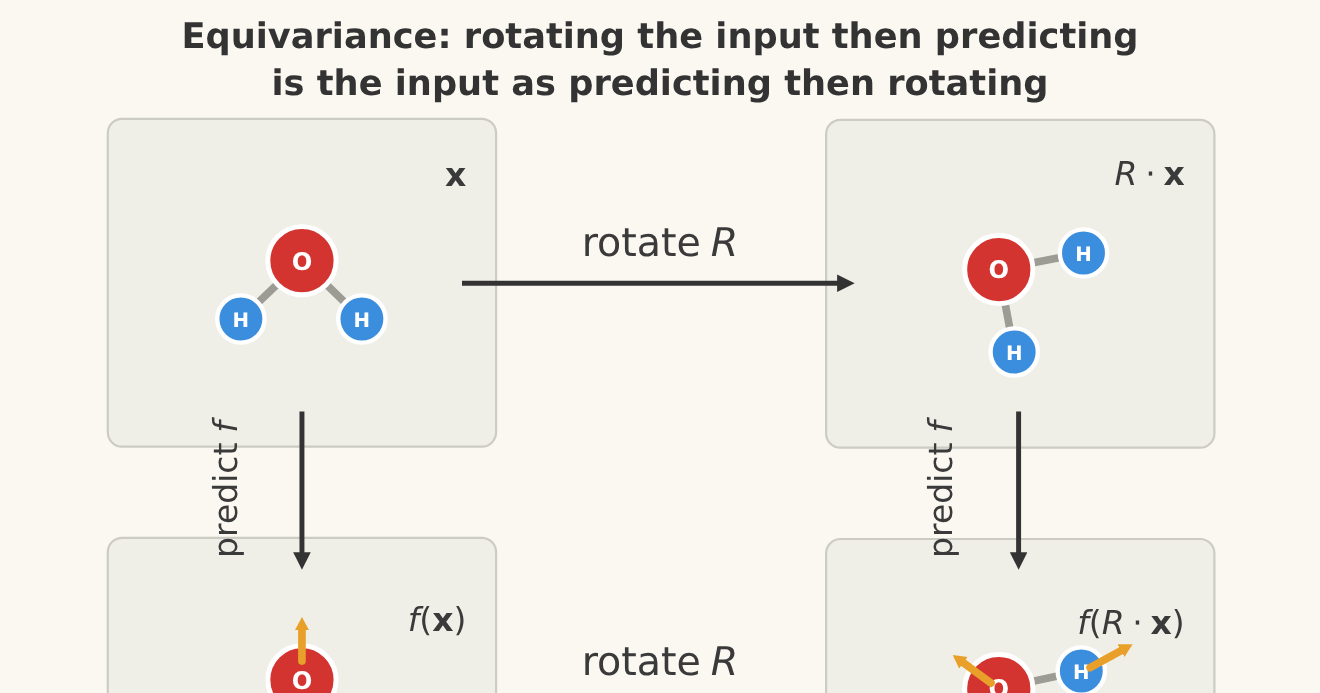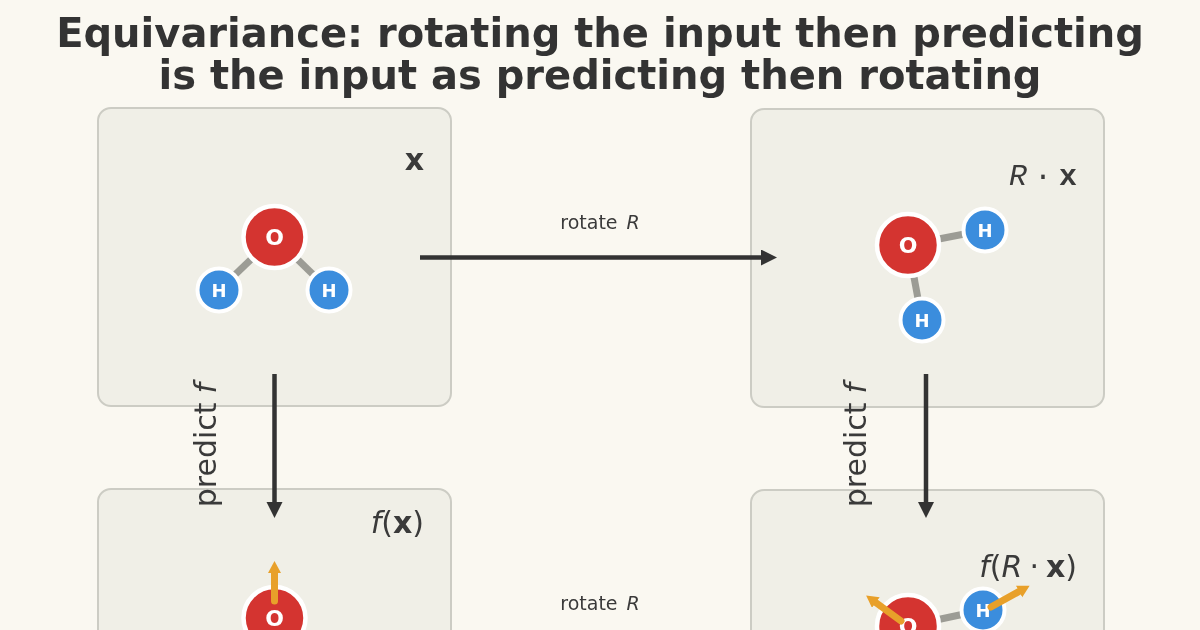--- a/index.html
+++ b/index.html
@@ -7,21 +7,21 @@
     position:relative;
     width:1200px;height:630px;
     background:#faf8f1;
     overflow:hidden;
     font-family:"DejaVu Sans", sans-serif;
     color:#3a3a3a;
   }
   .title{
     position:absolute;left:0;top:12px;width:1200px;
     text-align:center;
-    font-size:40px;font-weight:bold;color:#333333;
+    font-size:32px;font-weight:bold;color:#333333;
     line-height:42px;
   }
   .panel{
     position:absolute;
     width:355px;height:300px;
     background:#f0efe7;
     border:2px solid #ccccc4;
     border-radius:14px;
     box-sizing:border-box;
   }
@@ -38,21 +38,21 @@
     color:#3a3a3a;
     z-index:2;
   }
   .ital{font-style:italic;}
   .bold-x{font-weight:bold;}
   .dot{margin:0 7px;}
   .edge-label{
     position:absolute;
     width:300px;
     text-align:center;
-    font-size:19px;
+    font-size:36px;
     line-height:34px;
     color:#3a3a3a;
     z-index:2;
   }
   .edge-label .sp{margin-left:9px;}
   .predict-label{
     position:absolute;
     width:220px;height:40px;
     display:flex;align-items:center;justify-content:center;
     transform:rotate(-90deg);
@@ -81,25 +81,25 @@
 
   <div class="panel tl"></div>
   <div class="panel tr"></div>
   <div class="panel bl"></div>
   <div class="panel br"></div>
 
   <div class="corner-label" style="left:97px;top:143px;">
     <span class="bold-x">x</span>
   </div>
 
-  <div class="corner-label" style="left:750px;top:160px;font-family:Liberation Mono, monospace;">
+  <div class="corner-label" style="left:750px;top:142px;">
     <span class="ital">R</span><span class="dot">·</span><span class="bold-x">x</span>
   </div>
 
-  <div class="corner-label" style="left:97px;top:506px;">
+  <div class="corner-label" style="left:97px;top:548px;">
     <span class="ital">f</span><span>(</span><span class="bold-x">x</span><span>)</span>
   </div>
 
   <div class="corner-label" style="left:750px;top:522px;margin-top:28px;">
     <span class="ital">f</span><span>(</span><span class="ital">R</span><span class="dot">·</span><span class="bold-x">x</span><span>)</span>
   </div>
 
   <div class="edge-label" style="left:450px;top:205px;">
     <span>rotate</span><span class="ital sp">R</span>
   </div>

